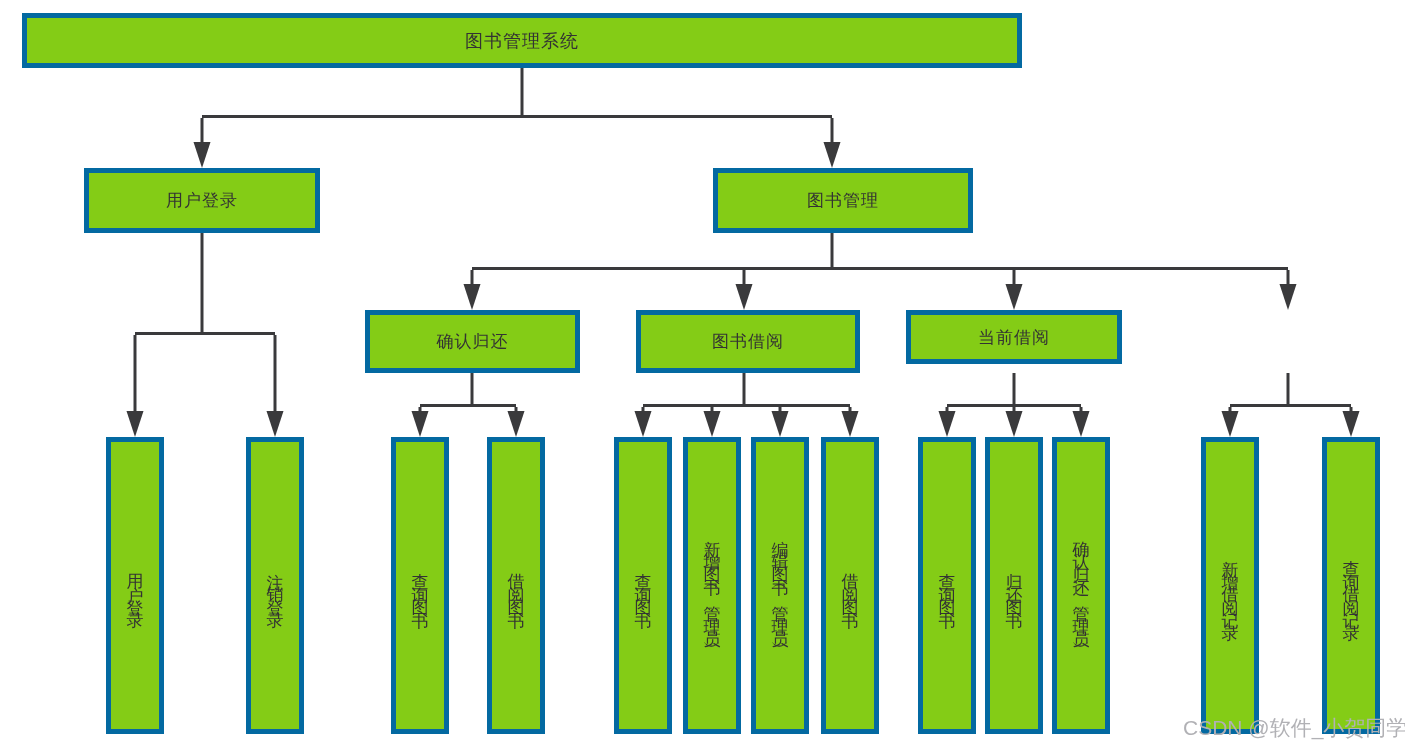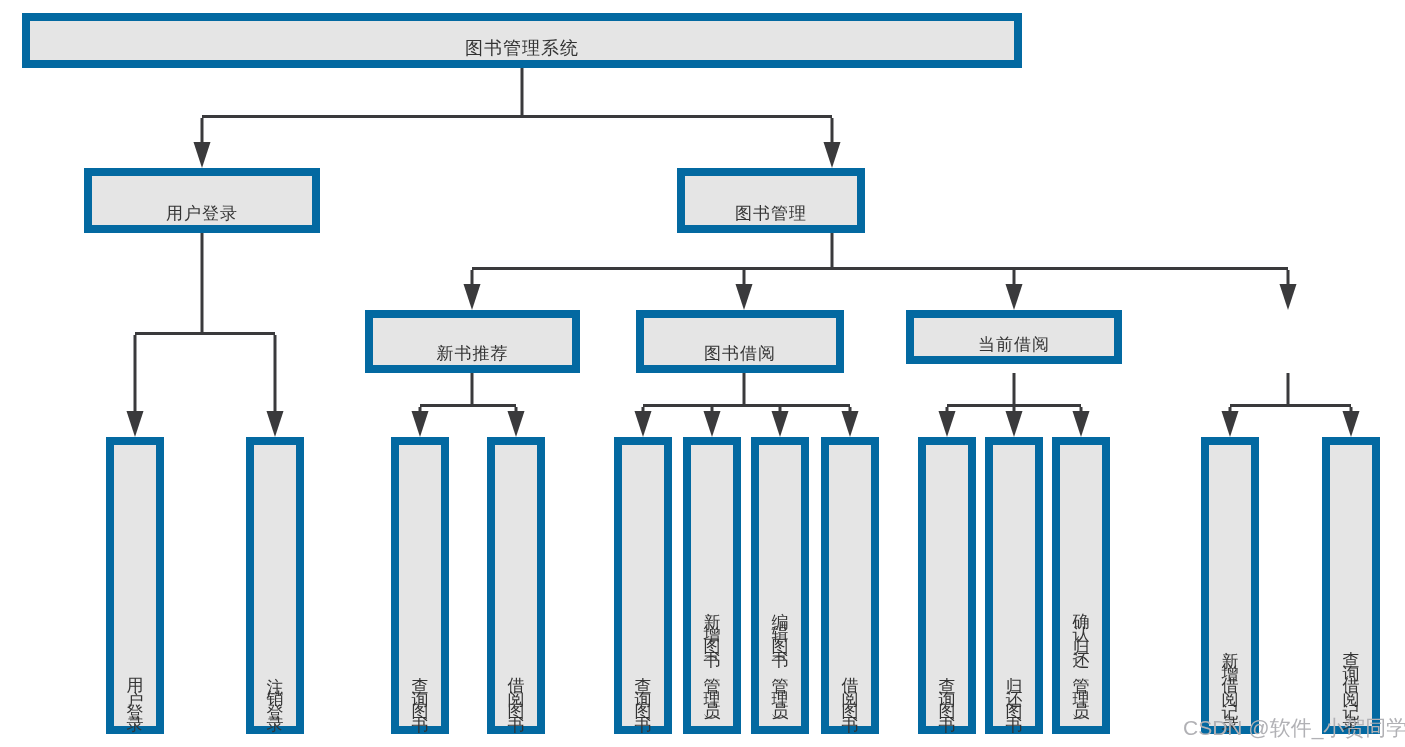--- a/index.html
+++ b/index.html
@@ -6,24 +6,24 @@
   #canvas{
     position:relative;
     width:1405px;height:747px;
     background:#ffffff;
     overflow:hidden;
     font-family:"Liberation Sans","DejaVu Sans",sans-serif;
   }
   #edges{position:absolute;left:0;top:0;width:1405px;height:747px;}
   .box{
     position:absolute;
-    background:#e5e5e5;
-    border:8px solid #0369a1;
+    background:#84cc16;
+    border:5px solid #0369a1;
     box-sizing:border-box;
-    display:flex;align-items:flex-end;justify-content:center;
+    display:flex;align-items:center;justify-content:center;
     color:#333333;
   }
   .hlabel{font-size:17px;letter-spacing:1px;white-space:nowrap;}
   .root .hlabel{font-size:18px;}
   .leaf{padding:10px 0;}
   .vtext{
     writing-mode:vertical-rl;
     text-orientation:mixed;
     font-size:17px;
     letter-spacing:13px;
@@ -120,28 +120,28 @@
     </g>
   </svg>
 
   <div class="box root" style="left:22px;top:13px;width:1000px;height:55px">
     <span class="hlabel">图书管理系统</span>
   </div>
 
   <div class="box" style="left:84px;top:168px;width:236px;height:65px">
     <span class="hlabel">用户登录</span>
   </div>
-  <div class="box" style="left:677px;top:168px;width:188px;height:65px">
+  <div class="box" style="left:713px;top:168px;width:260px;height:65px">
     <span class="hlabel">图书管理</span>
   </div>
 
   <div class="box" style="left:365px;top:310px;width:215px;height:63px">
-    <span class="hlabel">新书推荐</span>
+    <span class="hlabel">确认归还</span>
   </div>
-  <div class="box" style="left:636px;top:310px;width:208px;height:63px">
+  <div class="box" style="left:636px;top:310px;width:224px;height:63px">
     <span class="hlabel">图书借阅</span>
   </div>
   <div class="box" style="left:906px;top:310px;width:216px;height:54px">
     <span class="hlabel">当前借阅</span>
   </div>
 
   <div class="box leaf" style="left:106px;top:437px;width:58px;height:297px">
     <span class="vtext">用户登录</span>
   </div>
   <div class="box leaf" style="left:246px;top:437px;width:58px;height:297px">

